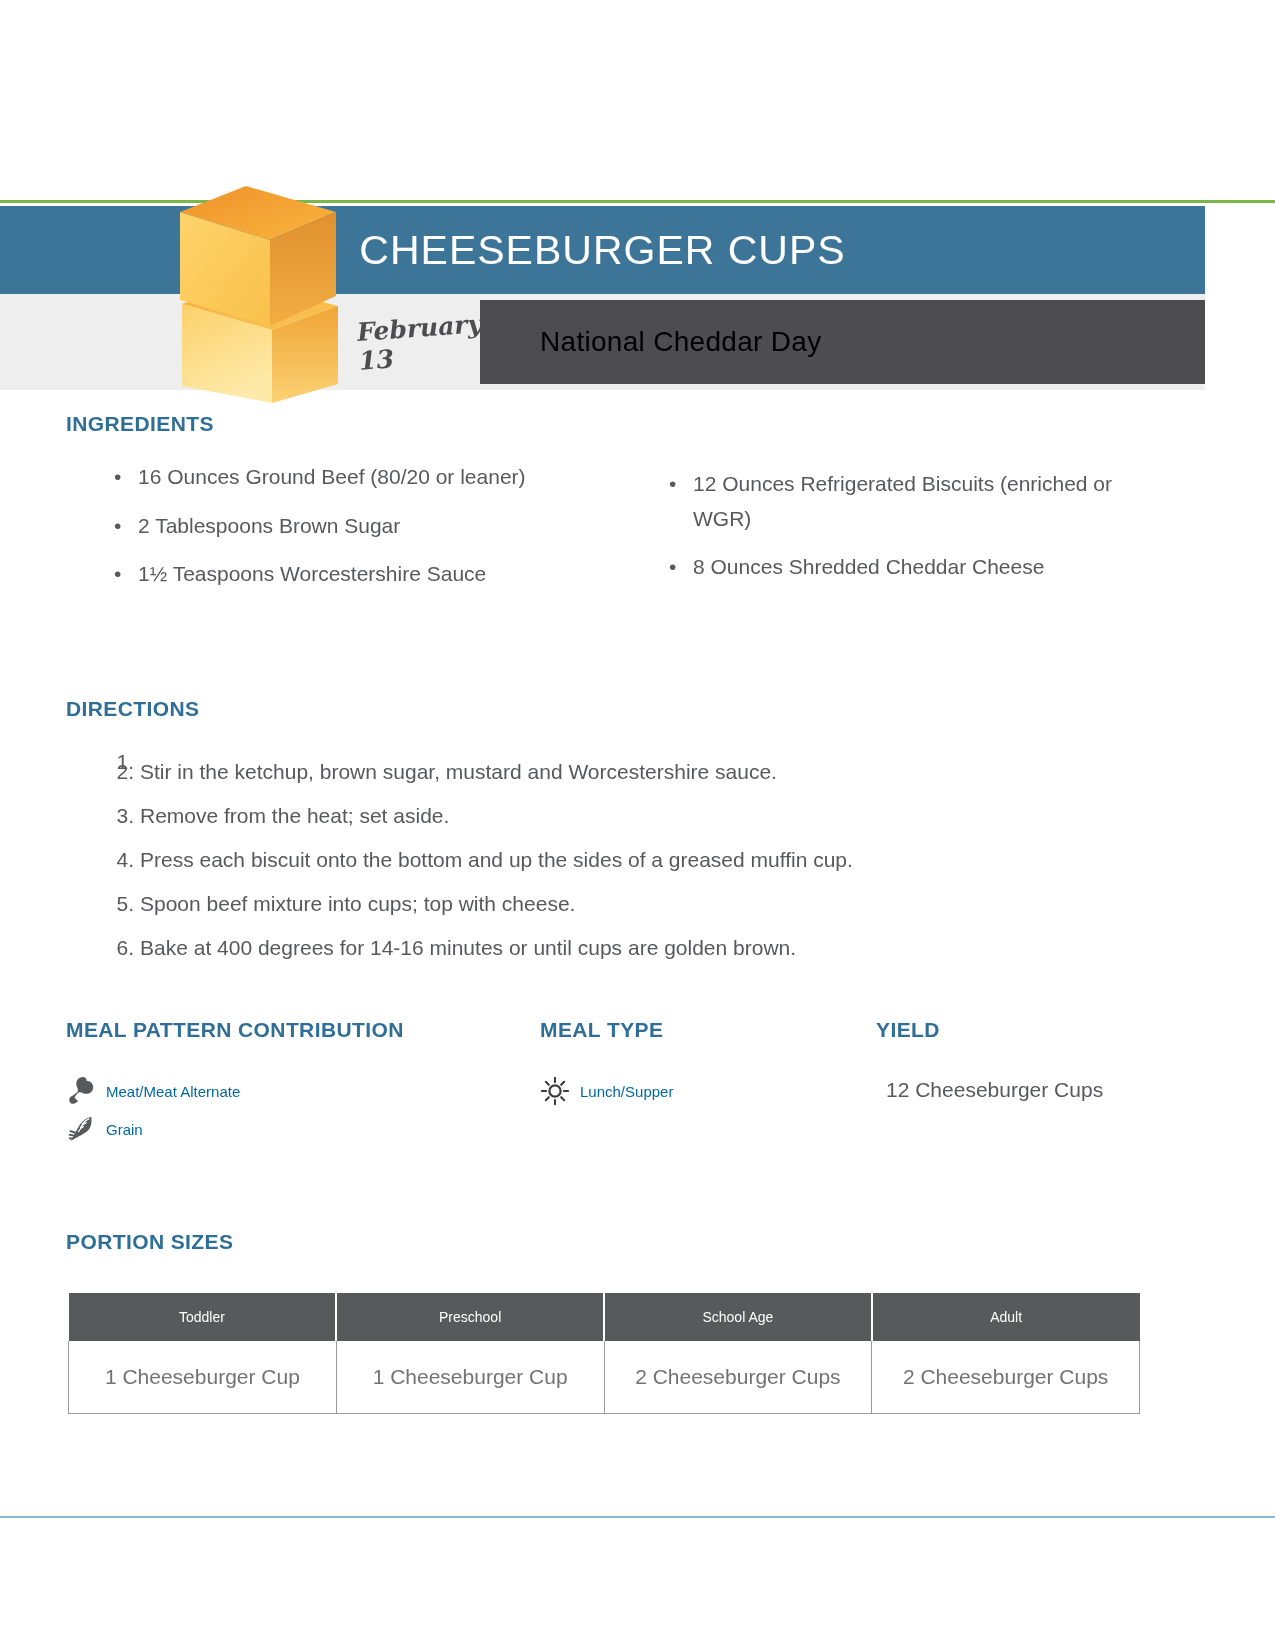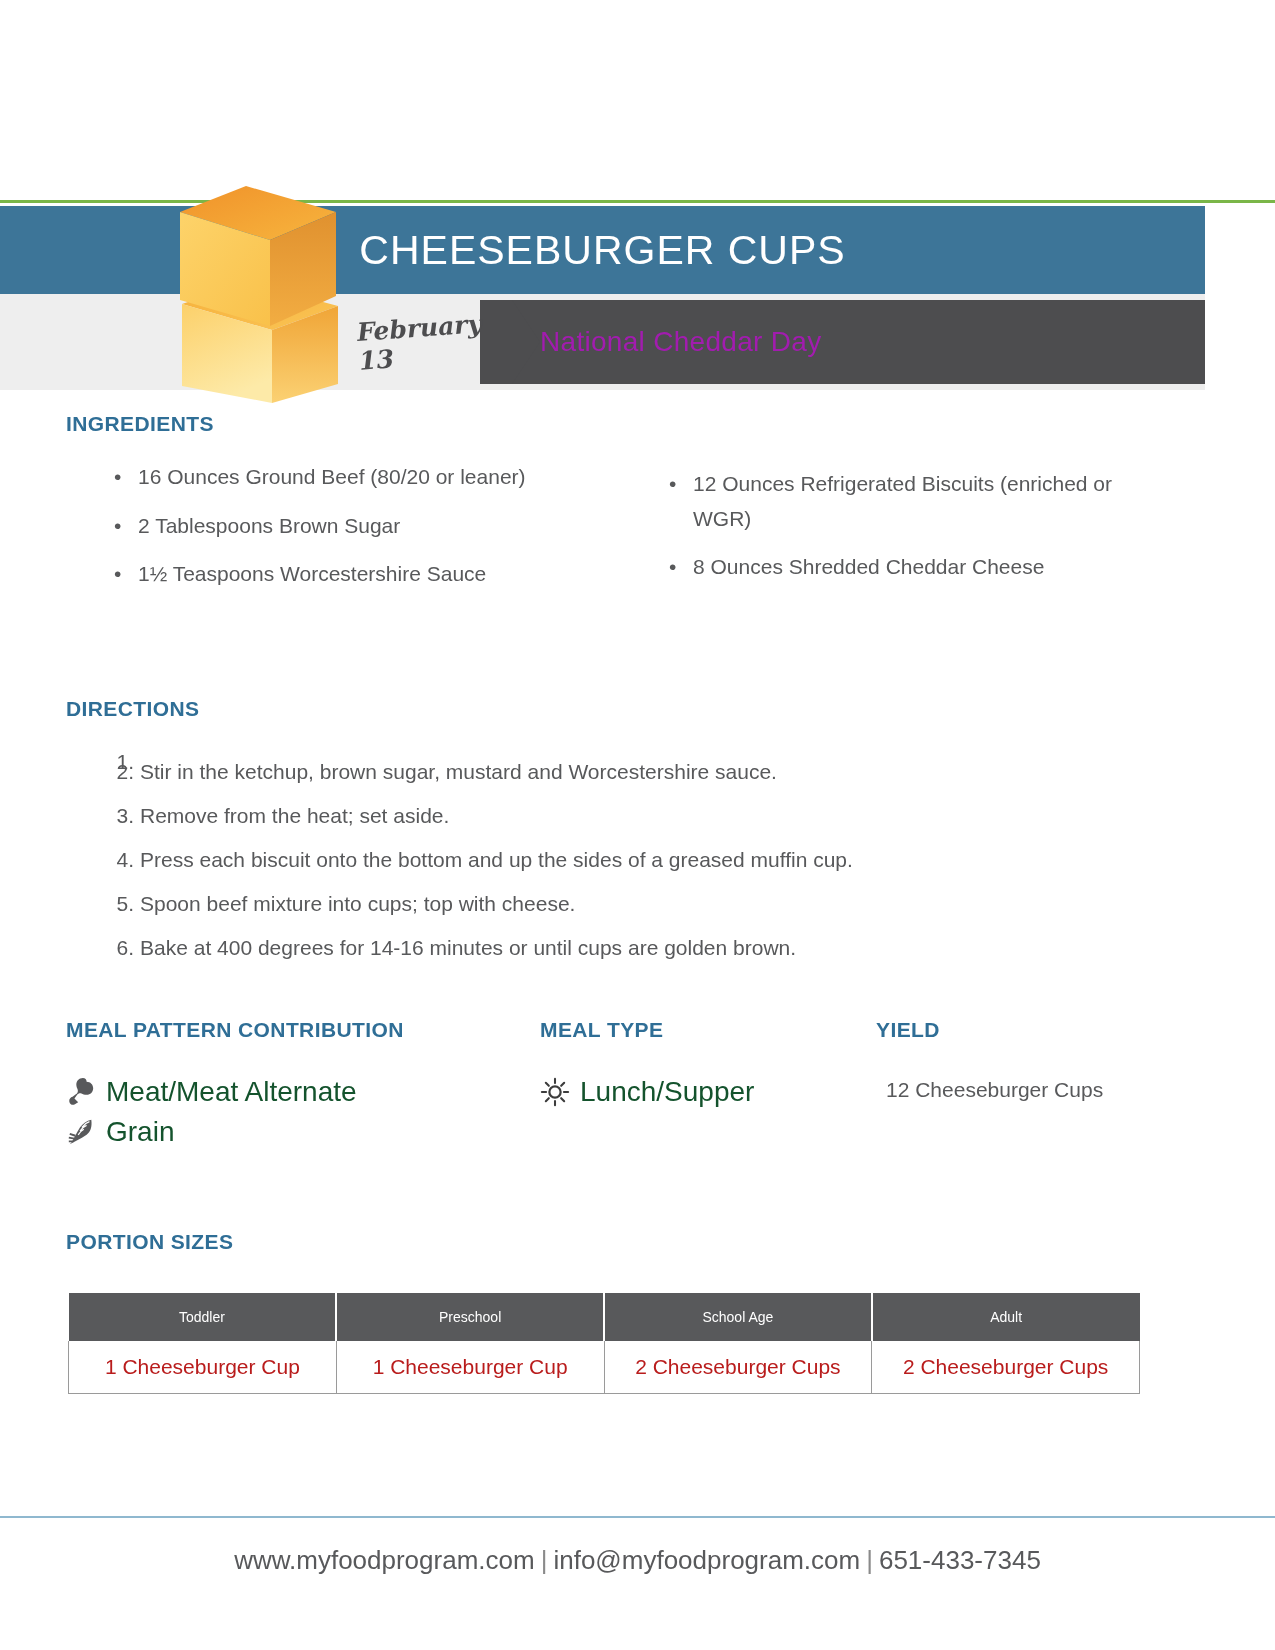--- a/index.html
+++ b/index.html
@@ -58,21 +58,21 @@
   }
   .sub-date {
     position: absolute; top: 300px; left: 358px; width: 140px; height: 84px;
     display: flex; align-items: center; justify-content: center;
     font-family: "DejaVu Serif", serif; font-style: italic; font-weight: bold;
     font-size: 25px; color: #4d4d4f; transform: rotate(-4deg);
   }
   .sub-label {
     position: absolute; top: 300px; left: 540px; height: 84px;
     display: flex; align-items: center;
-    color: #a21caf; font-size: 28px; font-weight: 300; letter-spacing: .3px;
+    color: #000000; font-size: 28px; font-weight: 300; letter-spacing: .3px;
   }
 
   
   .cheese { position: absolute; top: 178px; left: 172px; width: 170px; height: 225px; }
 
   
   .sect-title {
     color: #2f6e96; font-size: 21px; font-weight: bold; letter-spacing: .4px;
   }
 
@@ -100,40 +100,40 @@
   }
 
   
   .meta { position: absolute; top: 1018px; left: 66px; width: 1110px; }
   .meta-col { position: absolute; top: 0; }
   #meta-pattern { left: 0; width: 470px; }
   #meta-type { left: 474px; width: 330px; }
   #meta-yield { left: 810px; width: 300px; }
   .meta-item {
     display: flex; align-items: center; gap: 10px; margin-top: 34px;
-    color: #14532d; font-size: 28px; font-weight: 300;
+    color: #0369a1; font-size: 15px; font-weight: 300;
   }
   .meta-item + .meta-item { margin-top: 8px; }
   .meta-plain { margin-top: 36px; color: #58595b; font-size: 21px; font-weight: 300; padding-left: 10px; }
   .ico { width: 30px; height: 30px; flex: 0 0 30px; display: block; }
 
   
   #portion-head { position: absolute; left: 66px; top: 1230px; }
   .ptable {
     position: absolute; left: 68px; top: 1293px; width: 1072px;
     border-collapse: collapse; table-layout: fixed;
   }
   .ptable th {
     background: #58595b; color: #ffffff; font-size: 14px; font-weight: 300;
     padding: 16px 6px; border-right: 2px solid #ffffff; text-align: center;
   }
   .ptable th:last-child { border-right: none; }
   .ptable td {
-    border: 1px solid #9a9a9a; border-top: none; color: #b91c1c;
-    font-size: 21px; font-weight: 300; padding: 14px 6px; text-align: center;
+    border: 1px solid #9a9a9a; border-top: none; color: #737373;
+    font-size: 21px; font-weight: 300; padding: 24px 6px; text-align: center;
   }
 
   
   .footer-line { position: absolute; left: 0; top: 1516px; width: 1275px; height: 2px; background: #8fb8cf; }
   .footer {
     position: absolute; left: 0; top: 1545px; width: 1275px;
     text-align: center; color: #58595b; font-size: 26px; font-weight: 300;
   }
   .footer .sep { color: #8a8a8a; padding: 0 6px; }
 </style>
@@ -280,17 +280,14 @@
       <tr>
         <td>1 Cheeseburger Cup</td>
         <td>1 Cheeseburger Cup</td>
         <td>2 Cheeseburger Cups</td>
         <td>2 Cheeseburger Cups</td>
       </tr>
     </tbody>
   </table>
 
   <div class="footer-line"></div>
-  <div class="footer">
-    <span>www.myfoodprogram.com</span><span class="sep">|</span><span>info@myfoodprogram.com</span><span class="sep">|</span><span>651-433-7345</span>
-  </div>
 
 </div>
 
 </body></html>

